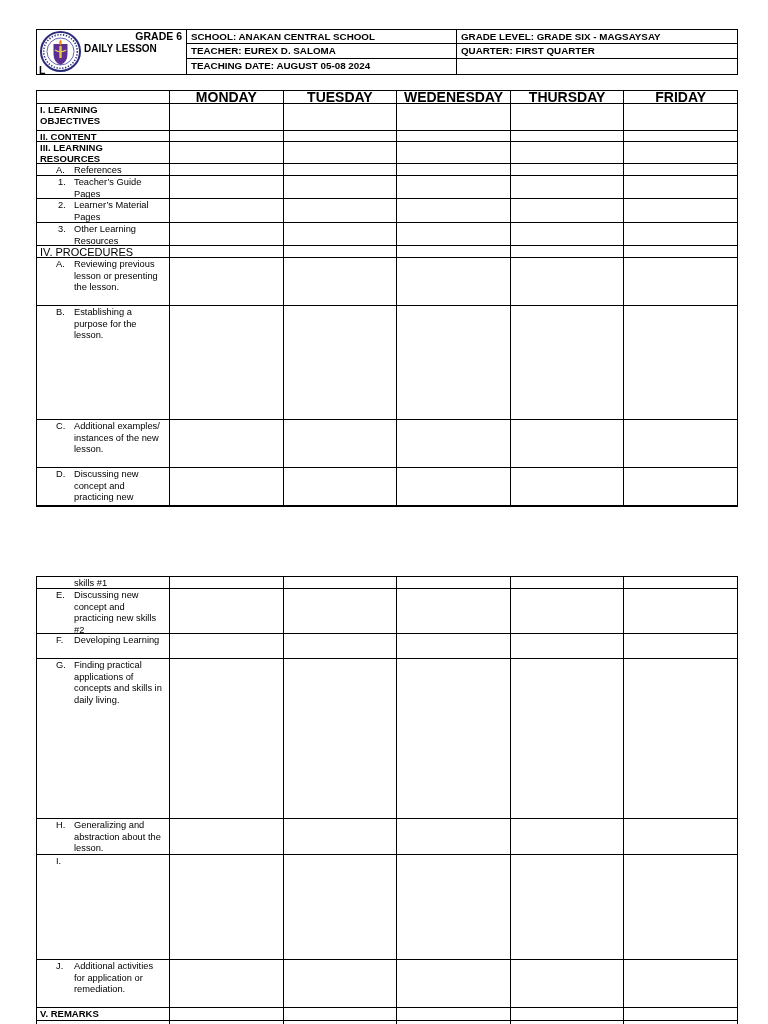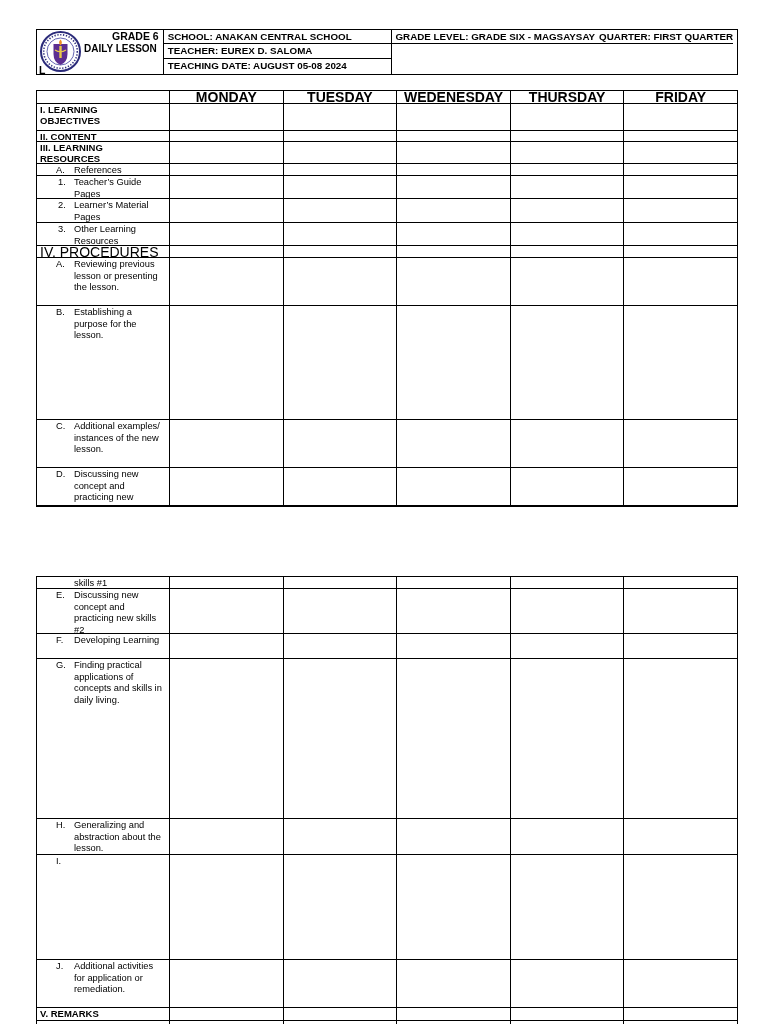--- a/index.html
+++ b/index.html
@@ -28,21 +28,21 @@
   }
   .hdr-left .daily-line {
     position: absolute; top: 13px; left: 47px;
     font-weight: bold; font-size: 10px; line-height: 11px;
   }
   .hdr-left .log-line {
     position: absolute; bottom: -2px; left: 2px;
     font-weight: bold; font-size: 10.5px; line-height: 11px;
   }
   .hdr-mid { width: 270px; border-left: 1px solid #000; box-sizing: border-box; display: flex; flex-direction: column; }
-  .hdr-right { flex: 1; border-left: 1px solid #000; box-sizing: border-box; display: flex; flex-direction: row; }
+  .hdr-right { flex: 1; border-left: 1px solid #000; box-sizing: border-box; display: flex; flex-direction: column; }
   .hdr-row {
     height: 14.3px; box-sizing: border-box;
     border-bottom: 1px solid #000;
     font-weight: bold; font-size: 9.8px; line-height: 13.5px;
     padding-left: 4px; white-space: nowrap; overflow: hidden;
   }
   .hdr-row.last { border-bottom: none; }
 
   
   .sheet-table {
@@ -59,21 +59,21 @@
   .day-head {
     flex: 1; border-left: 1px solid #000;
     font-weight: bold; font-size: 14px; line-height: 12px;
     text-align: center;
   }
 
   .label-cell.sect {
     font-weight: bold; font-size: 9.5px; line-height: 10.5px;
     padding-left: 3px; padding-right: 10px;
   }
-  .label-cell.sect.plain { font-weight: normal; font-size: 14px; }
+  .label-cell.sect.plain { font-weight: normal; font-size: 11px; }
   .label-cell.item { display: flex; font-size: 9.3px; line-height: 11.6px; }
   .label-cell.item .marker { flex: 0 0 auto; text-align: left; }
   .label-cell.item.lvl1 .marker { margin-left: 19px; width: 18px; }
   .label-cell.item.lvl2 .marker { margin-left: 21px; width: 16px; }
   .label-cell.item .ltext { flex: 1; padding-right: 4px; }
 
   .divider-gap { position: absolute; left: 0; top: 507px; width: 768px; height: 69px; background: #fff; }
 </style>
 </head>
 <body>

